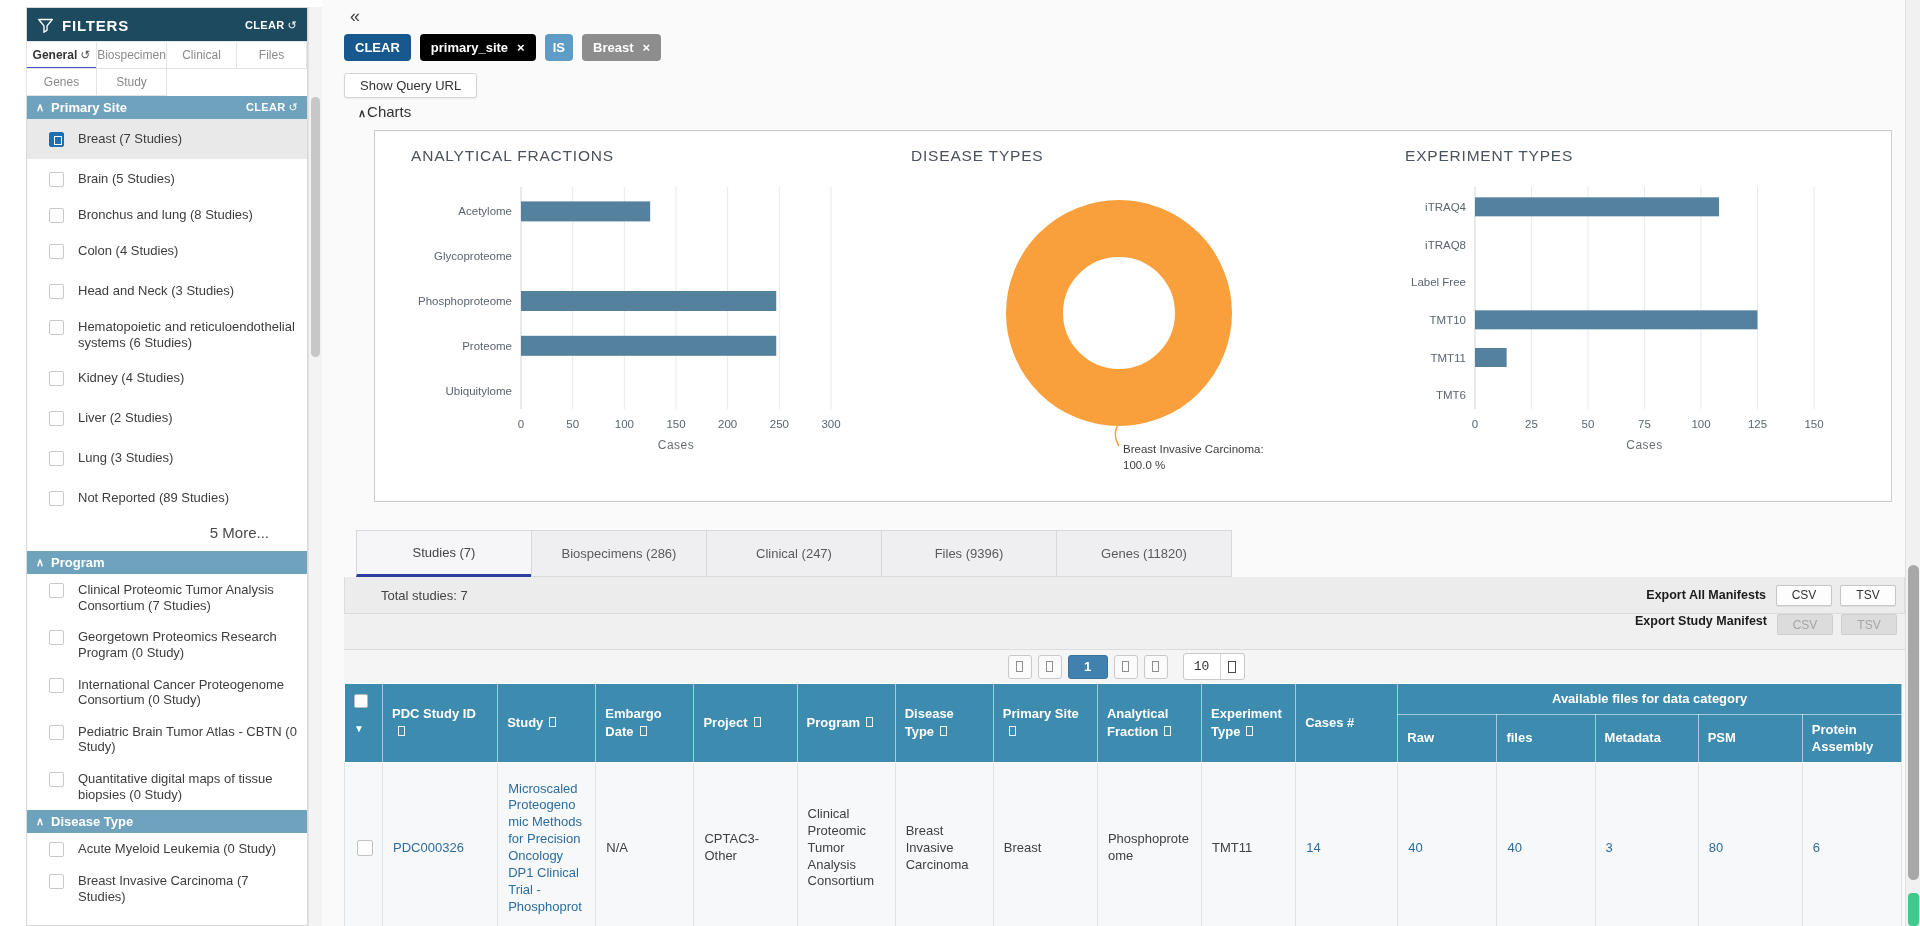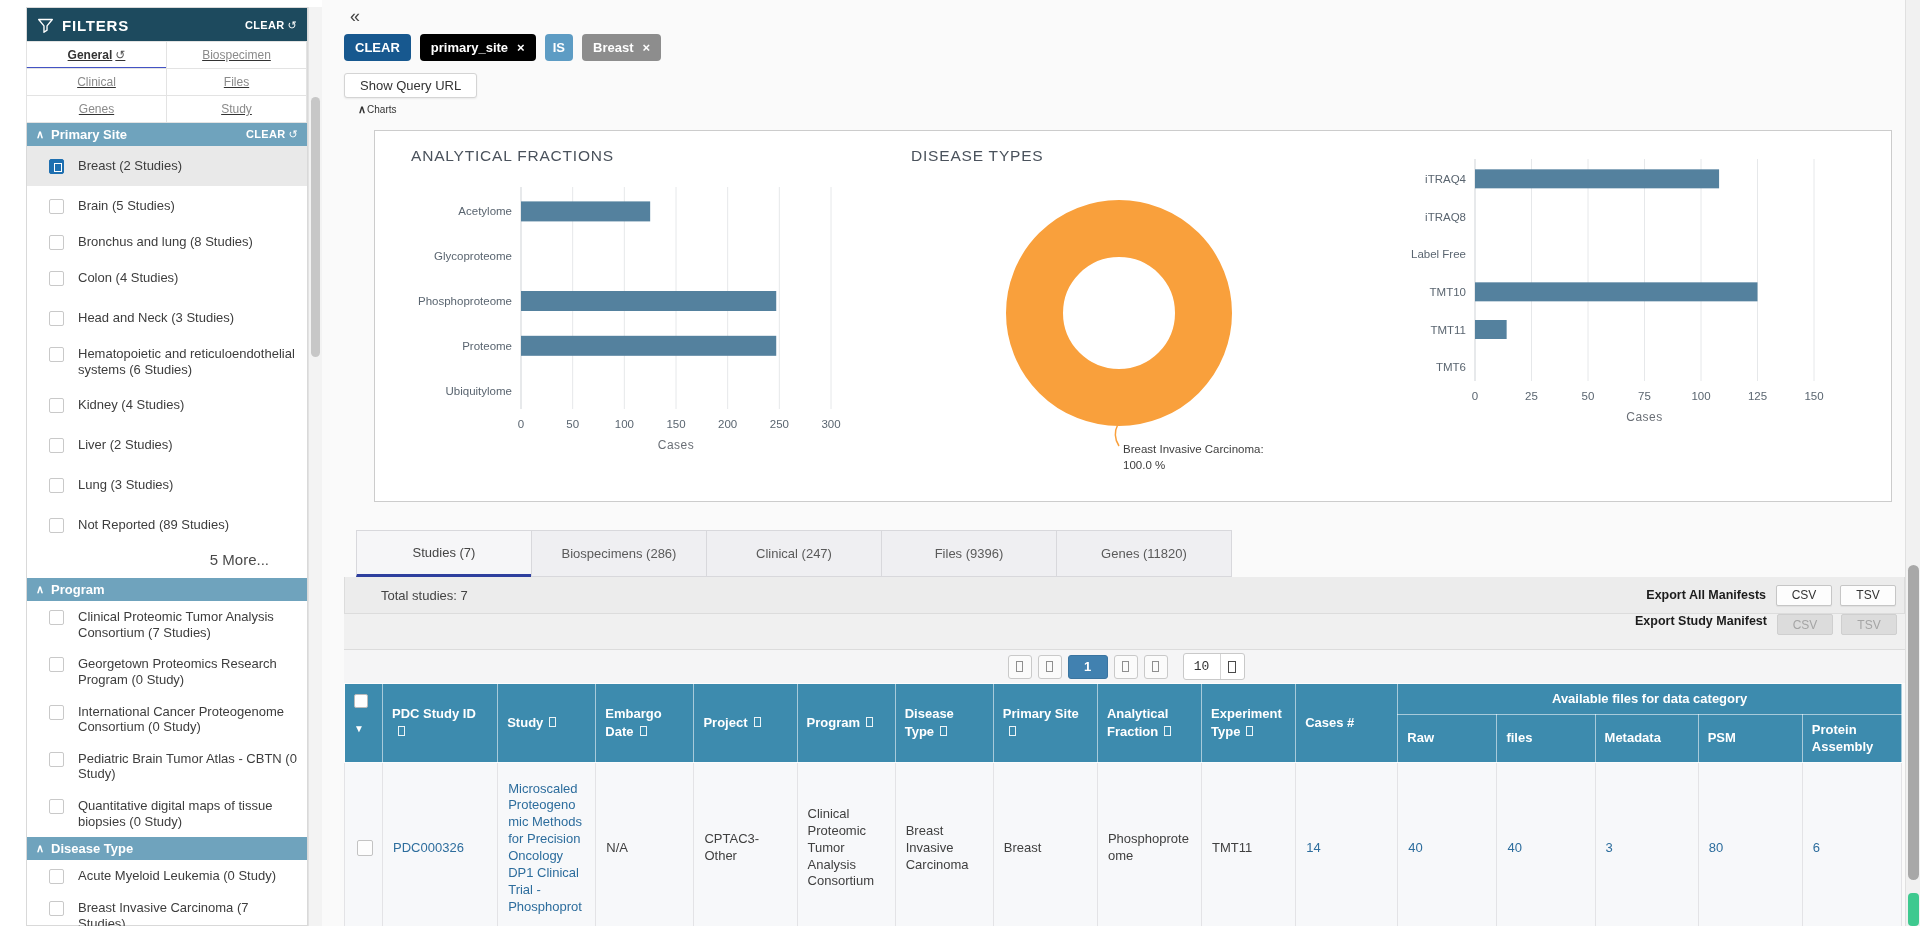--- a/index.html
+++ b/index.html
@@ -7,21 +7,21 @@
     font-family:"Liberation Sans", sans-serif; color:#333; }
 
   
   #sidebar { position:absolute; left:26px; top:7px; width:282px; height:919px;
     background:#fff; border:1px solid #d9d9d9; }
   .filters-header { height:34px; background:#1d4a5e; color:#fff; display:flex;
     align-items:center; padding:0 10px; }
   .filters-title { font-size:15px; font-weight:bold; letter-spacing:.8px; margin-left:8px; flex:1; }
   .clear-link { font-size:11px; font-weight:bold; color:#fff; cursor:pointer; letter-spacing:.3px; }
   .clear-link::after { content:"\21BA"; margin-left:3px; font-weight:normal; }
-  .filter-tabs { display:grid; grid-template-columns:1fr 1fr;text-decoration:underline; }
+  .filter-tabs { display:grid; grid-template-columns:1fr 1fr 1fr 1fr; }
   .ftab { height:28px; display:flex; align-items:center; justify-content:center;
     font-size:12px; color:#8a8a8a; background:#fff; border:1px solid #e3e3e3;
     margin:-1px 0 0 -1px; cursor:pointer; }
   .ftab.active { color:#333; font-weight:bold; border-bottom:2px solid #4353c4; }
   .ftab.active::after { content:"\21BA"; margin-left:3px; color:#555; font-weight:normal; }
   .sec-header { height:23px; background:#6fa3bd; color:#fff; display:flex; align-items:center;
     padding:0 9px; font-size:13px; font-weight:bold; }
   .sec-caret { margin-right:7px; font-size:11px; font-weight:bold; cursor:pointer; }
   .sec-caret::before { content:"\2227"; }
   .sec-title { flex:1; }
@@ -47,21 +47,21 @@
   .chip { height:27px; display:flex; align-items:center; border-radius:4px; color:#fff;
     font-size:13px; font-weight:bold; padding:0 11px; margin-right:9px; cursor:pointer; }
   .chip-clear { background:#17588f; }
   .chip-field { background:#000; }
   .chip-op { background:#5d9cc4; padding:0 8px; }
   .chip-value { background:#8d8d8d; }
   .chip .x { margin-left:9px; font-size:13px; font-weight:bold; cursor:pointer; }
   .showurl-btn { position:absolute; left:22px; top:73px; background:#fff; border:1px solid #d4d4d4;
     border-radius:3px; padding:4px 15px; font-size:13px; color:#333; cursor:pointer;
     box-shadow:0 1px 2px rgba(0,0,0,.07); }
-  .charts-label { position:absolute; left:36px; top:103px; font-size:10px; color:#333; }
+  .charts-label { position:absolute; left:36px; top:103px; font-size:15px; color:#333; }
   .charts-label .sec-caret { color:#333; margin-right:1px; }
   .charts-card { position:absolute; left:52px; top:130px; width:1518px; height:372px;
     background:#fff; border:1px solid #ccc; }
   .chart-box { position:absolute; top:6px; }
   .chart-title { font-size:15.5px; color:#4a525c; letter-spacing:.8px; padding-left:16px; padding-top:10px; }
   .chart-svg { display:block; }
   .tick-text { font-size:11.5px; fill:#5a6570; }
   .cat-text { font-size:11.5px; fill:#5a6570; }
   .xlabel-text { font-size:12px; fill:#6a6f76; letter-spacing:.5px; }
   .donut-ann { font-size:11.5px; fill:#3d3d3d; }
@@ -143,21 +143,21 @@
     </div>
   <div id="sidebar-sections">
       <div class="sec-header">
         <span class="sec-caret"></span>
         <span class="sec-title">Primary Site</span>
         <span class="clear-link">CLEAR</span>
       </div>
       <div>
         <div class="fi checked">
           <span class="cb on"></span>
-          <span class="fi-label">Breast (2 Studies)</span>
+          <span class="fi-label">Breast (7 Studies)</span>
         </div>
         <div class="fi">
           <span class="cb"></span>
           <span class="fi-label">Brain (5 Studies)</span>
         </div>
         <div class="fi multiline">
           <span class="cb"></span>
           <span class="fi-label">Bronchus and lung (8 Studies)</span>
         </div>
         <div class="fi">
@@ -296,20 +296,21 @@
       <div class="chart-title">DISEASE TYPES</div>
       <svg class="chart-svg" width="450" height="330">
         <circle cx="224" cy="148" r="84.5" fill="none" stroke-width="57" stroke="#f9a03c"></circle>
         <path d="M223,259 C219,267 220,275 224,281" fill="none" stroke-width="1.5" stroke="#f9a03c"></path>
         <text class="donut-ann" x="228" y="288">Breast Invasive Carcinoma:</text>
         <text class="donut-ann" x="228" y="304">100.0 %</text>
       </svg>
     </div>
 
     <div class="chart-box" style="left:1010px; width:490px;">
+      <div class="chart-title" style="padding-left:20px">EXPERIMENT TYPES</div>
       <svg class="chart-svg" id="bar2" width="490" height="310">
           <line x1="90" y1="22" x2="90" y2="244" stroke="#cfd3d7" stroke-width="1"></line>
           <text x="90" y="263" text-anchor="middle" class="tick-text">0</text>
           <line x1="146.5" y1="22" x2="146.5" y2="244" stroke="#e6e8ea" stroke-width="1"></line>
           <text x="146.5" y="263" text-anchor="middle" class="tick-text">25</text>
           <line x1="203" y1="22" x2="203" y2="244" stroke="#e6e8ea" stroke-width="1"></line>
           <text x="203" y="263" text-anchor="middle" class="tick-text">50</text>
           <line x1="259.5" y1="22" x2="259.5" y2="244" stroke="#e6e8ea" stroke-width="1"></line>
           <text x="259.5" y="263" text-anchor="middle" class="tick-text">75</text>
           <line x1="316" y1="22" x2="316" y2="244" stroke="#e6e8ea" stroke-width="1"></line>

